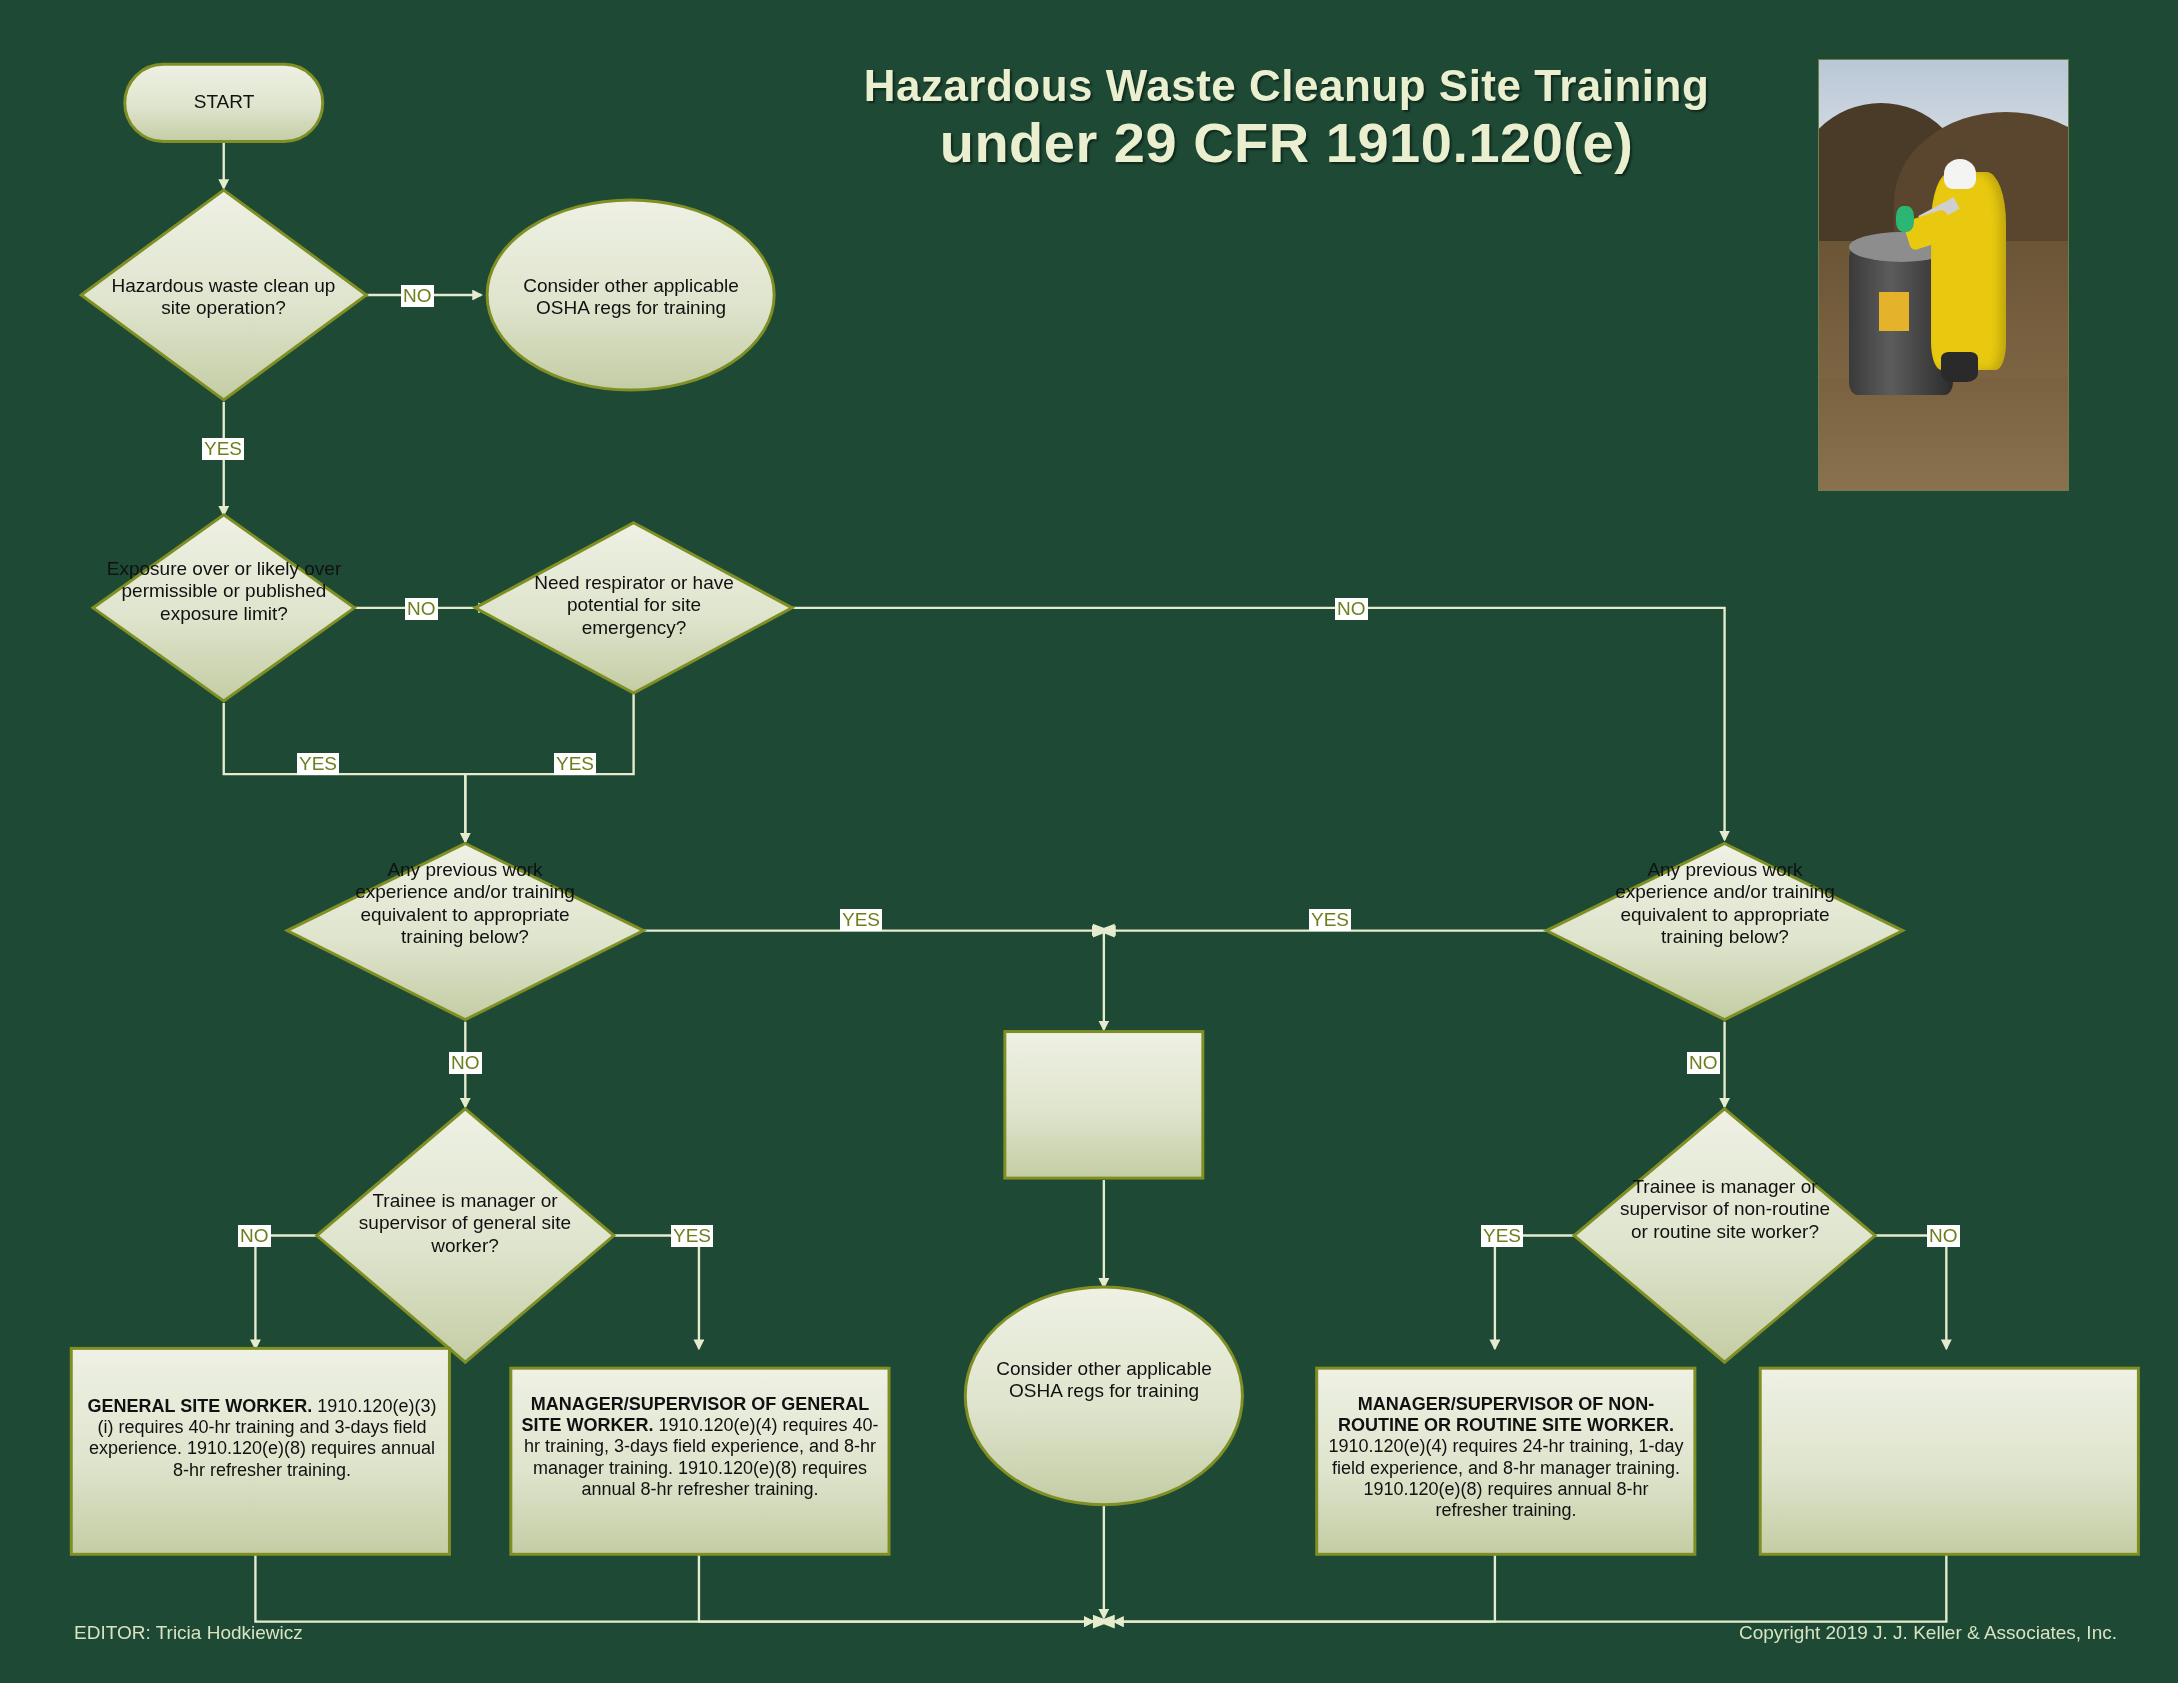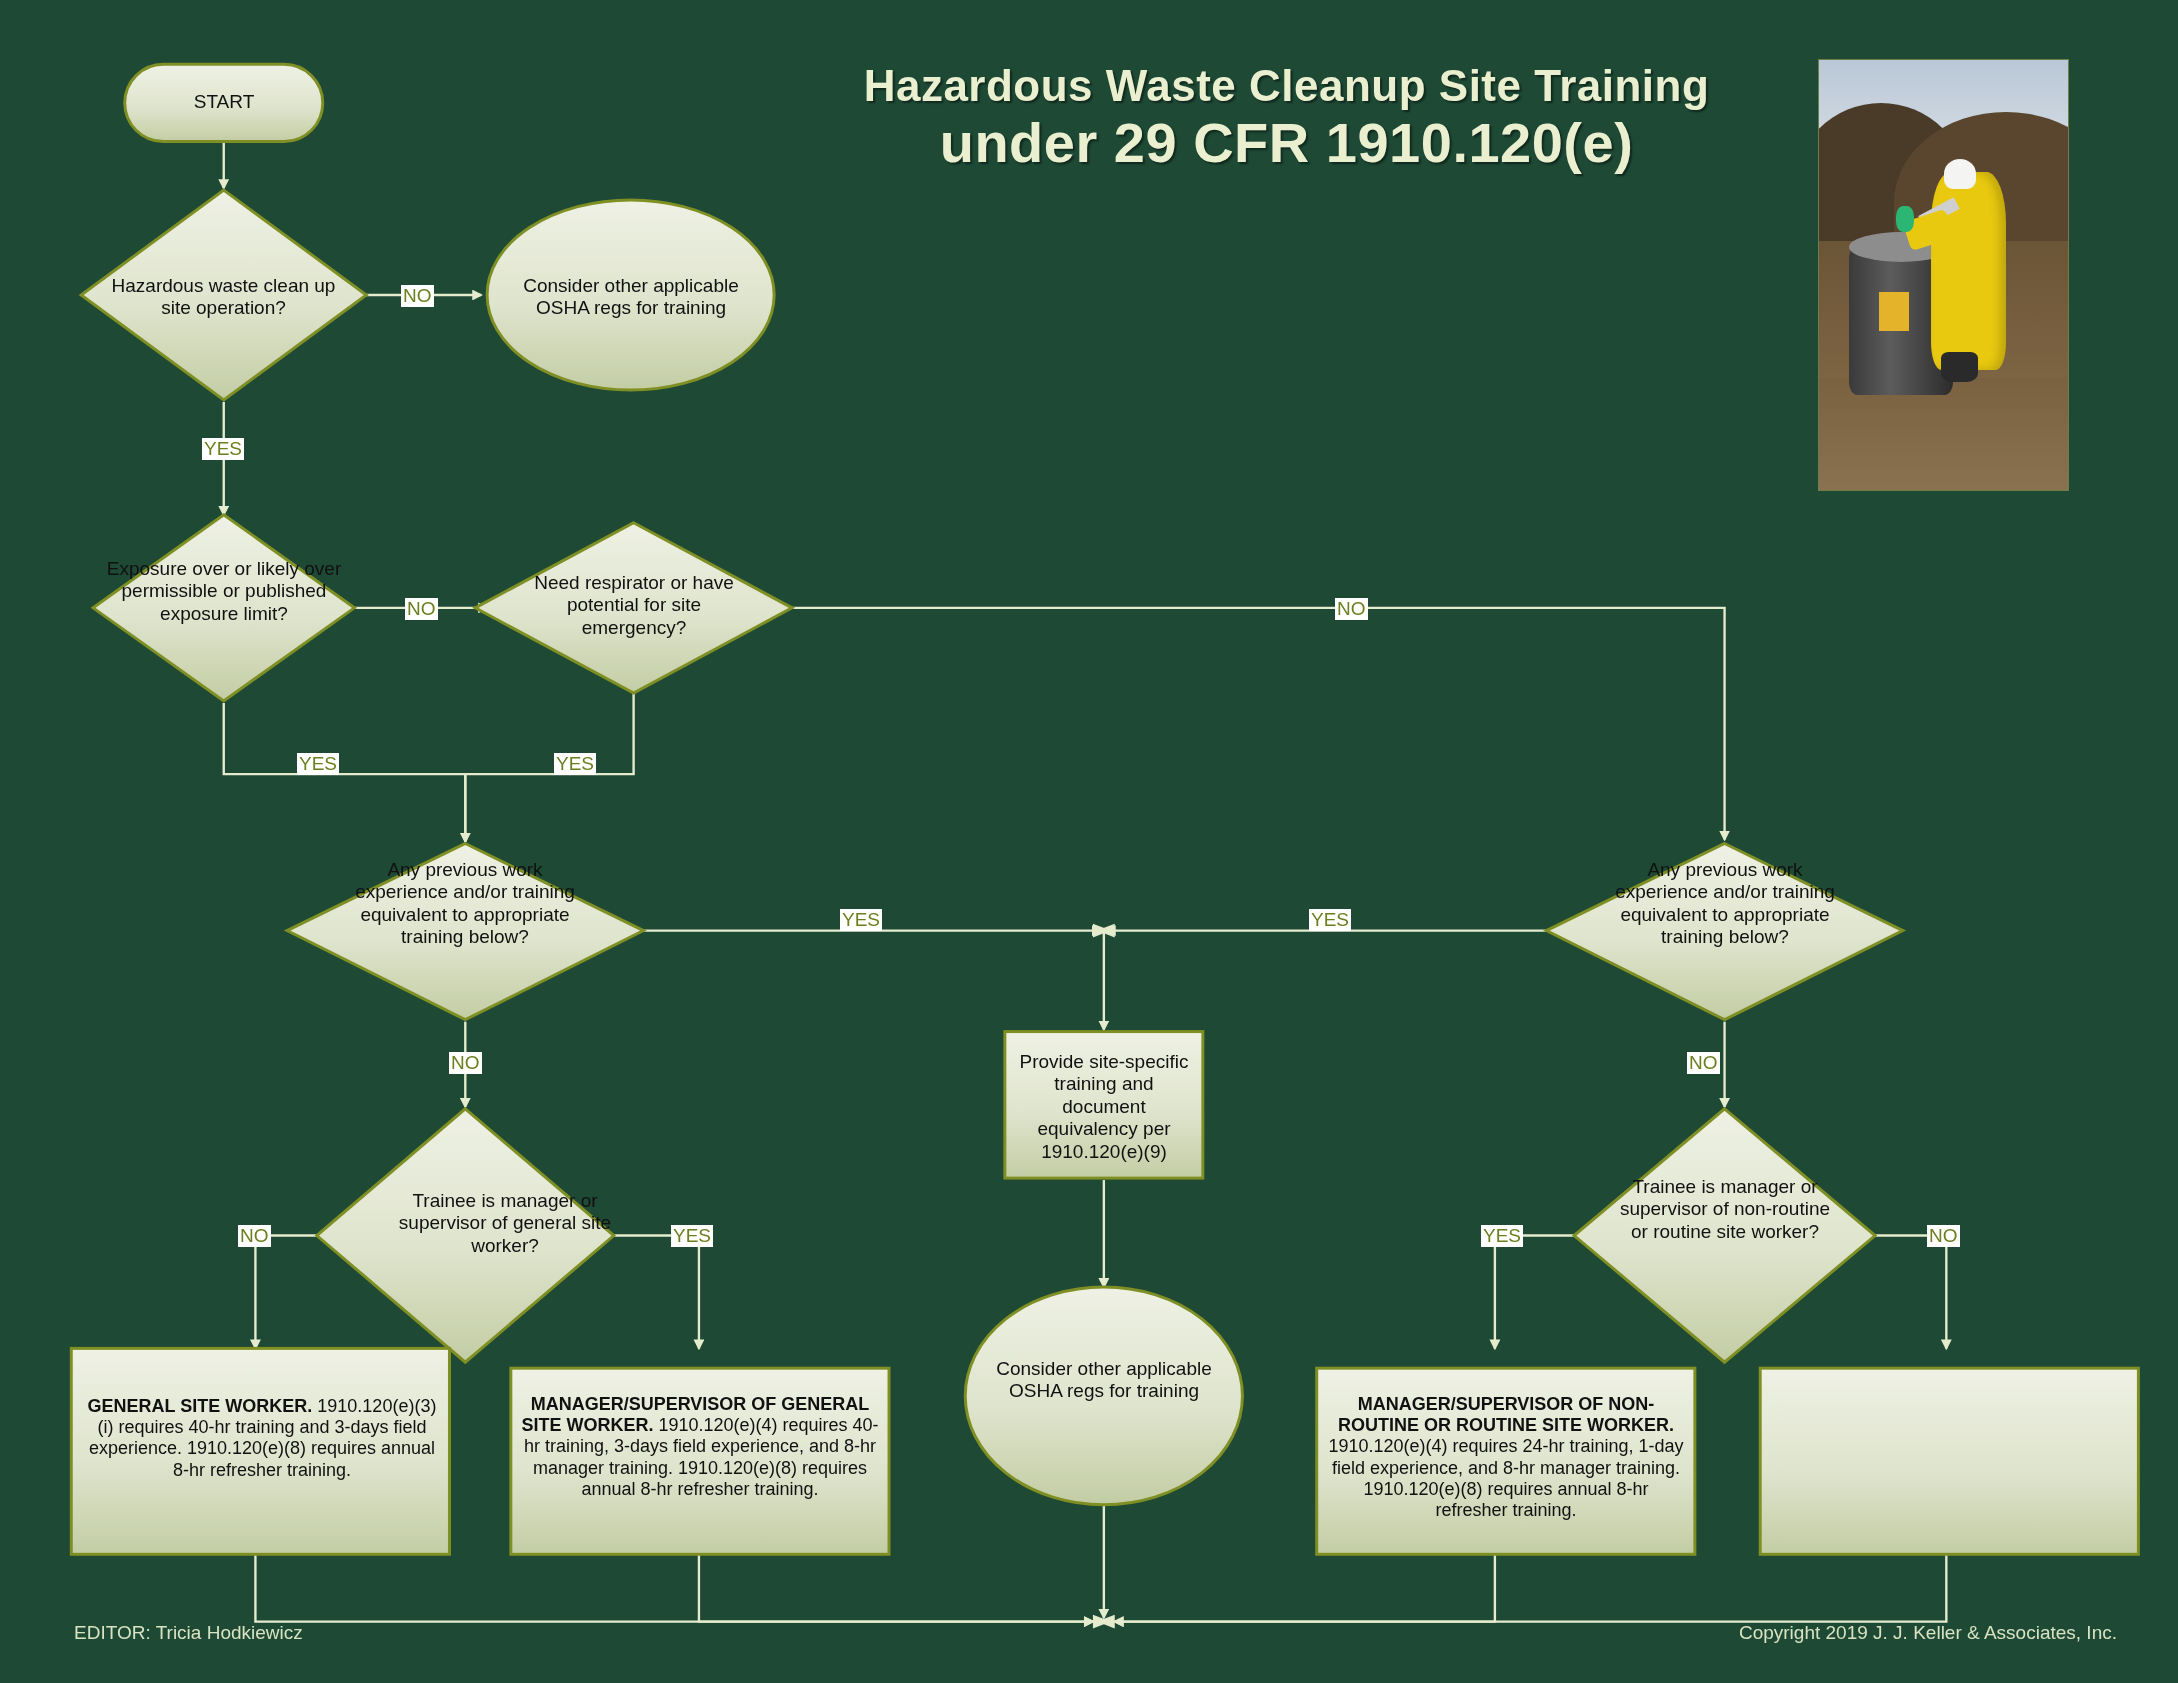--- a/index.html
+++ b/index.html
@@ -222,25 +222,24 @@
   <div class="nodeText" style="left:507px;top:275px;width:248px;">Consider other applicable OSHA regs for training</div>
 
   <div class="nodeText" style="left:103px;top:558px;width:242px;">Exposure over or likely over permissible or published exposure limit?</div>
 
   <div class="nodeText" style="left:519px;top:572px;width:230px;">Need respirator or have potential for site emergency?</div>
 
   <div class="nodeText" style="left:354px;top:859px;width:222px;">Any previous work experience and/or training equivalent to appropriate training below?</div>
 
   <div class="nodeText" style="left:1614px;top:859px;width:222px;">Any previous work experience and/or training equivalent to appropriate training below?</div>
 
-  <div class="nodeText" style="left:1012px;top:1051px;width:184px;">Provide site-specific training and document equivalency per 1910.120(e)(9)</div>
 
   <div class="nodeText" style="left:980px;top:1358px;width:248px;">Consider other applicable OSHA regs for training</div>
 
-  <div class="nodeText" style="left:354px;top:1190px;width:222px;margin-left:40px;">Trainee is manager or supervisor of general site worker?</div>
+  <div class="nodeText" style="left:354px;top:1190px;width:222px;">Trainee is manager or supervisor of general site worker?</div>
 
   <div class="nodeText" style="left:1614px;top:1176px;width:222px;">Trainee is manager or supervisor of non-routine or routine site worker?</div>
 
   <div class="nodeText small" style="left:81px;top:1396px;width:362px;">
     <b>GENERAL SITE WORKER.</b>
     <span>1910.120(e)(3)(i) requires 40-hr training and 3-days field experience. 1910.120(e)(8) requires annual 8-hr refresher training.</span>
   </div>
 
   <div class="nodeText small" style="left:519px;top:1394px;width:362px;">
     <b>MANAGER/SUPERVISOR OF GENERAL SITE WORKER.</b>

